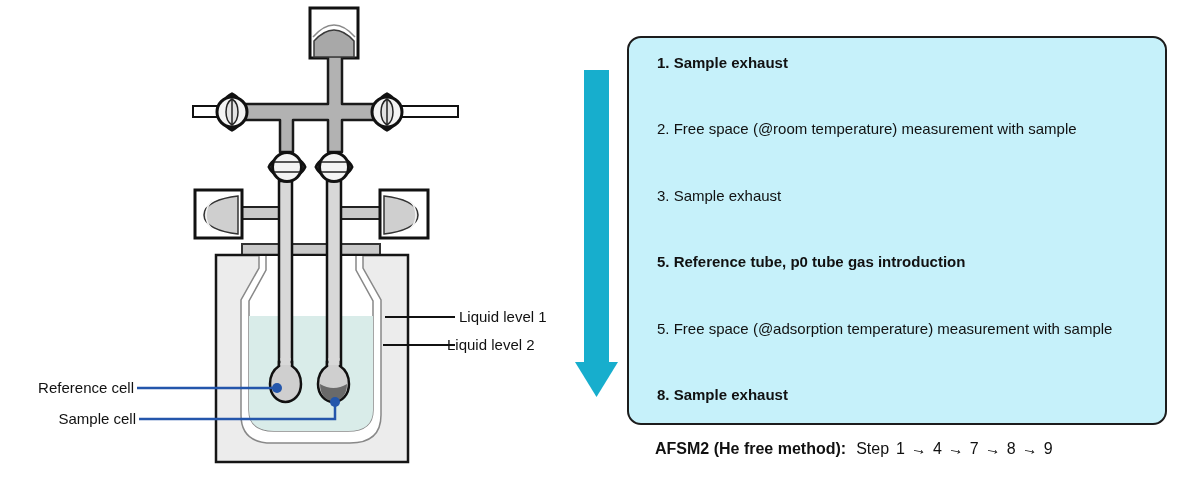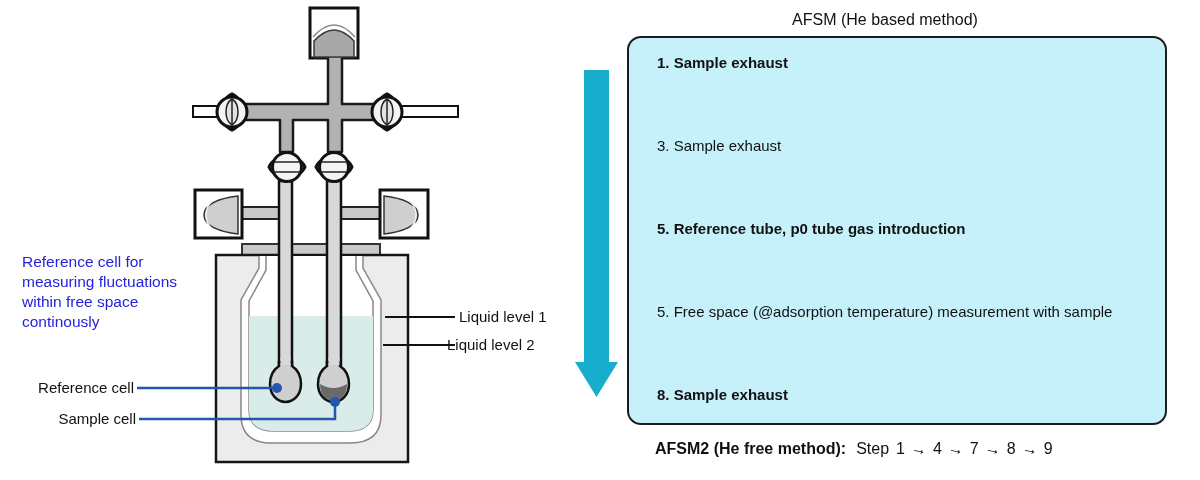--- a/index.html
+++ b/index.html
@@ -130,32 +130,28 @@
     <circle cx="277" cy="388" r="5" style="fill:var(--callout-blue)"></circle>
     <path d="M139,419 H335 V404" style="fill:none;stroke:var(--callout-blue);stroke-width:2.5"></path>
     <circle cx="335" cy="402" r="5" style="fill:var(--callout-blue)"></circle>
 
     <g>
       <rect x="584" y="70" width="25" height="294" style="fill:var(--flow-arrow)"></rect>
       <polygon points="575,362 618,362 596.5,397" style="fill:var(--flow-arrow)"></polygon>
     </g>
   </svg>
 
-  <div id="annotation">Reference cell for
-measuring fluctuations
-within free space
-continously</div>
   <div id="ref-cell-label" class="lbl right">Reference cell</div>
   <div id="sample-cell-label" class="lbl right">Sample cell</div>
   <div id="liq1-label" class="lbl">Liquid level 1</div>
   <div id="liq2-label" class="lbl">Liquid level 2</div>
 
-  <div id="afsm-title">AFSM (He based method)</div>
   <div id="afsm-panel">
       <div class="step bold">1. Sample exhaust</div>
+      <div class="step">2. Free space (@room temperature) measurement with sample</div>
       <div class="step">3. Sample exhaust</div>
       <div class="step bold">5. Reference tube, p0 tube gas introduction</div>
       <div class="step">5. Free space (@adsorption temperature) measurement with sample</div>
       <div class="step bold">8. Sample exhaust</div>
     </div>
 
   <div id="afsm2-footer">
     <span class="f-label">AFSM2 (He free method):</span><span class="f-step">Step</span><span id="seq"><span class="seq-num">1</span><span class="seq-arrow">→</span><span class="seq-num">4</span><span class="seq-arrow">→</span><span class="seq-num">7</span><span class="seq-arrow">→</span><span class="seq-num">8</span><span class="seq-arrow">→</span><span class="seq-num">9</span></span>
   </div>
 

